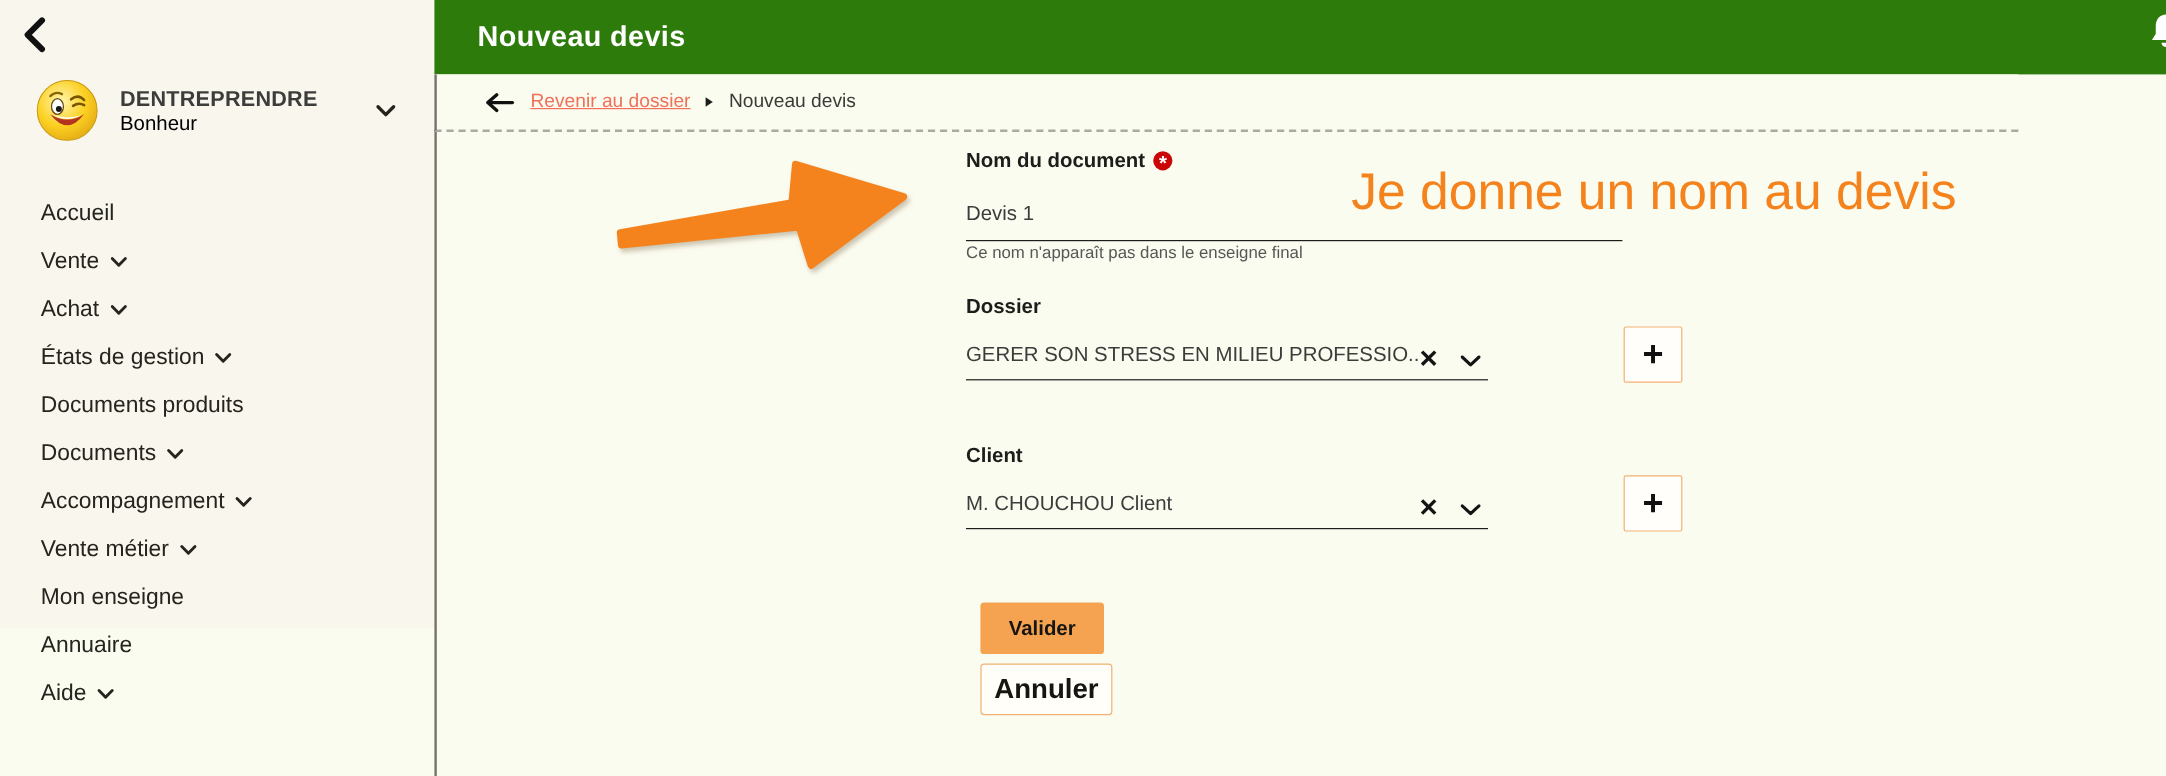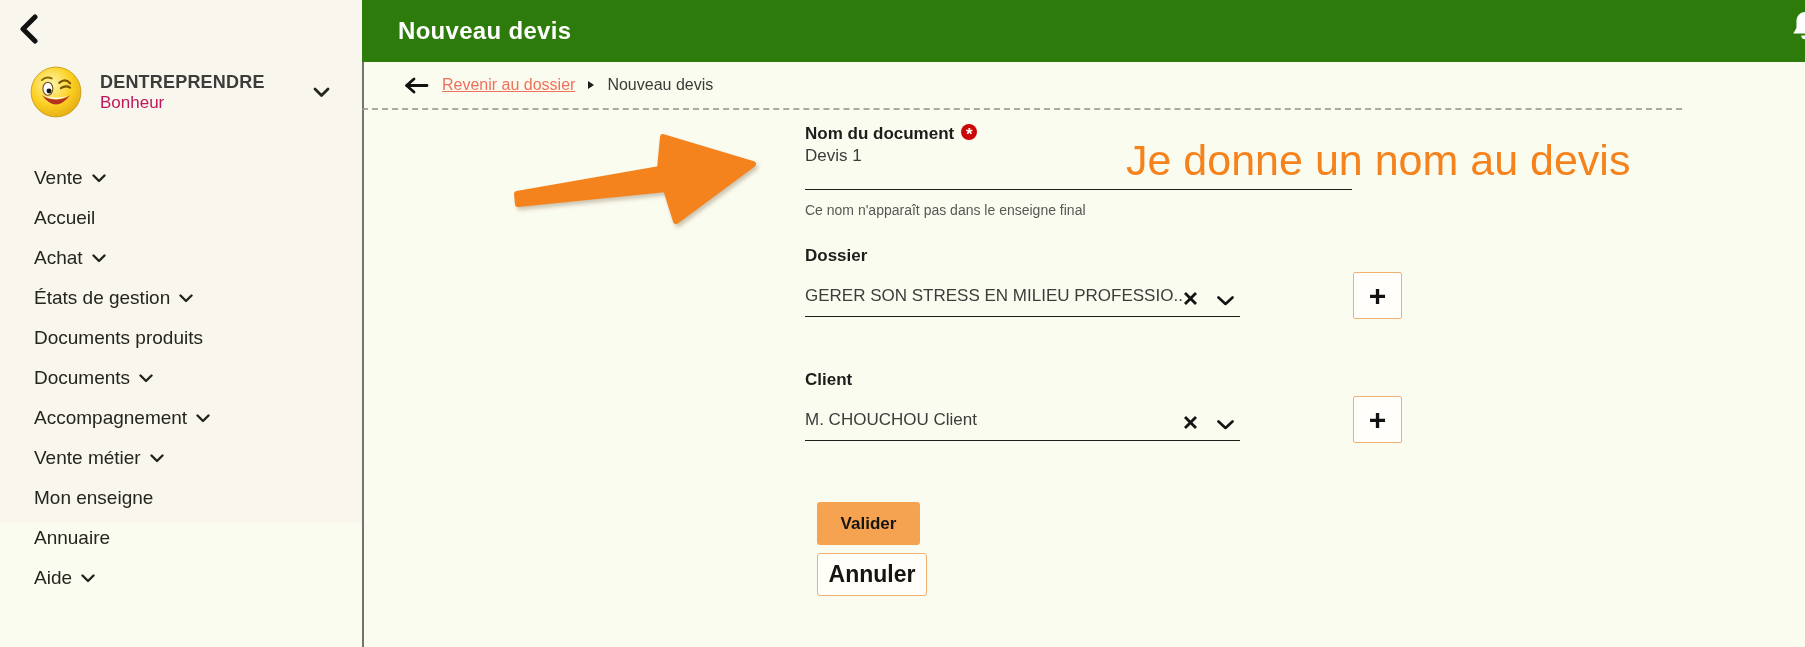--- a/index.html
+++ b/index.html
@@ -9,21 +9,21 @@
     background:#fbfcf0;
     -webkit-font-smoothing:antialiased;
   }
   
   .sidebar{position:absolute;left:0;top:0;width:362px;height:523px;background:#f8f6ed;}
   .back-btn{position:absolute;left:12px;top:13px;width:34px;height:34px;background:none;border:none;cursor:pointer;padding:0;}
   .profile{position:absolute;left:30px;top:66px;width:304px;display:flex;align-items:center;cursor:pointer;}
   .avatar{width:52px;height:52px;flex:0 0 52px;}
   .profile-names{margin-left:18px;flex:1;}
   .profile-name{font-size:18px;font-weight:bold;color:#3c3c3b;letter-spacing:.2px;}
-  .profile-sub{font-size:17px;color:#be185d;margin-top:0;}
+  .profile-sub{font-size:17px;color:#000000;margin-top:0;}
   .profile-chev{margin-right:4px;}
   .menu{position:absolute;left:0;top:158px;margin:0;padding:0;list-style:none;width:362px;}
   .menu-item{height:40px;display:flex;align-items:center;padding-left:34px;gap:9px;
     font-size:19px;color:#26241f;cursor:pointer;}
   
   .topbar{position:absolute;left:362px;top:0;width:1443px;height:62px;background:#2d7c0b;overflow:hidden;}
   .topbar h1{margin:0;padding-left:36px;height:62px;display:flex;align-items:center;
     font-size:24px;font-weight:bold;color:#ffffff;letter-spacing:.3px;}
   .bell{position:absolute;left:1428px;top:11px;width:30px;height:32px;cursor:pointer;}
   
@@ -35,27 +35,27 @@
   .bc-sep{width:0;height:0;border-left:6px solid #1d1d1b;border-top:4px solid transparent;border-bottom:4px solid transparent;}
   .bc-current{color:#3b3a36;}
   
   .main{position:absolute;left:362px;top:110px;width:1443px;height:537px;box-sizing:border-box;
     background:#fbfcf0;border-left:2px solid #75736c;}
   .annot-arrow{position:absolute;left:36px;top:0;filter:drop-shadow(2px 3px 2px rgba(90,60,20,.30));}
   .annot-text{position:absolute;left:762px;top:26px;font-size:43px;color:#f5831d;white-space:nowrap;}
   
   .form{position:absolute;left:441px;top:14px;width:640px;height:440px;}
   .form *{box-sizing:border-box;}
-  .f-label{position:absolute;left:0;font-size:17px;font-weight:bold;color:#1d1d1b;display:flex;}
+  .f-label{position:absolute;left:0;font-size:17px;font-weight:bold;color:#1d1d1b;display:flex;align-items:center;}
   .lbl-name{top:0;}
   .req-badge{width:16px;height:16px;border-radius:50%;background:#cb0606;color:#fff;margin-left:7px;
     display:inline-flex;align-items:center;justify-content:center;font-size:17px;font-weight:bold;}
   .req-badge i{font-style:normal;transform:translateY(3px);}
-  .name-box{position:absolute;top:22px;left:0;width:547px;height:44px;border-bottom:1.5px solid #1d1d1b;
-    display:flex;align-items:flex-start;padding-bottom:12px;cursor:text;}
+  .name-box{position:absolute;top:33px;left:0;width:547px;height:44px;border-bottom:1.5px solid #1d1d1b;
+    display:flex;align-items:flex-end;padding-bottom:12px;cursor:text;}
   .f-value{font-size:17px;color:#3c3c3b;white-space:nowrap;}
   .f-helper{position:absolute;top:78px;left:0;font-size:14px;color:#575756;}
   .lbl-dossier{top:122px;}
   .select-box{position:absolute;left:0;width:435px;height:43px;border-bottom:1.5px solid #1d1d1b;
     display:flex;align-items:flex-end;padding-bottom:10px;padding-right:6px;cursor:pointer;}
   .dossier-box{top:150px;}
   .client-box{top:274px;}
   .select-box .f-value{flex:1;overflow:hidden;}
   .clear-x{display:inline-flex;margin-right:19px;cursor:pointer;}
   .sel-chev{display:inline-flex;cursor:pointer;}
@@ -103,27 +103,27 @@
       <div class="profile-name">DENTREPRENDRE</div>
       <div class="profile-sub">Bonheur</div>
     </div>
     <svg class="profile-chev" width="17" height="11" viewBox="0 0 17 11">
       <polyline points="2,2 8.5,8.5 15,2" fill="none" stroke="#26241f" stroke-width="2.8" stroke-linecap="round" stroke-linejoin="round"></polyline>
     </svg>
   </div>
 
   <ul class="menu" id="menu">
       <li class="menu-item">
+        <span>Accueil</span>
+      </li>
+      <li class="menu-item">
         <span>Vente</span>
         <svg width="14" height="9" viewBox="0 0 14 9">
           <polyline points="1.5,1.5 7,7 12.5,1.5" fill="none" stroke="#26241f" stroke-width="2.4" stroke-linecap="round" stroke-linejoin="round"></polyline>
         </svg>
-      </li>
-      <li class="menu-item">
-        <span>Accueil</span>
       </li>
       <li class="menu-item">
         <span>Achat</span>
         <svg width="14" height="9" viewBox="0 0 14 9">
           <polyline points="1.5,1.5 7,7 12.5,1.5" fill="none" stroke="#26241f" stroke-width="2.4" stroke-linecap="round" stroke-linejoin="round"></polyline>
         </svg>
       </li>
       <li class="menu-item">
         <span>États de gestion</span>
         <svg width="14" height="9" viewBox="0 0 14 9">

